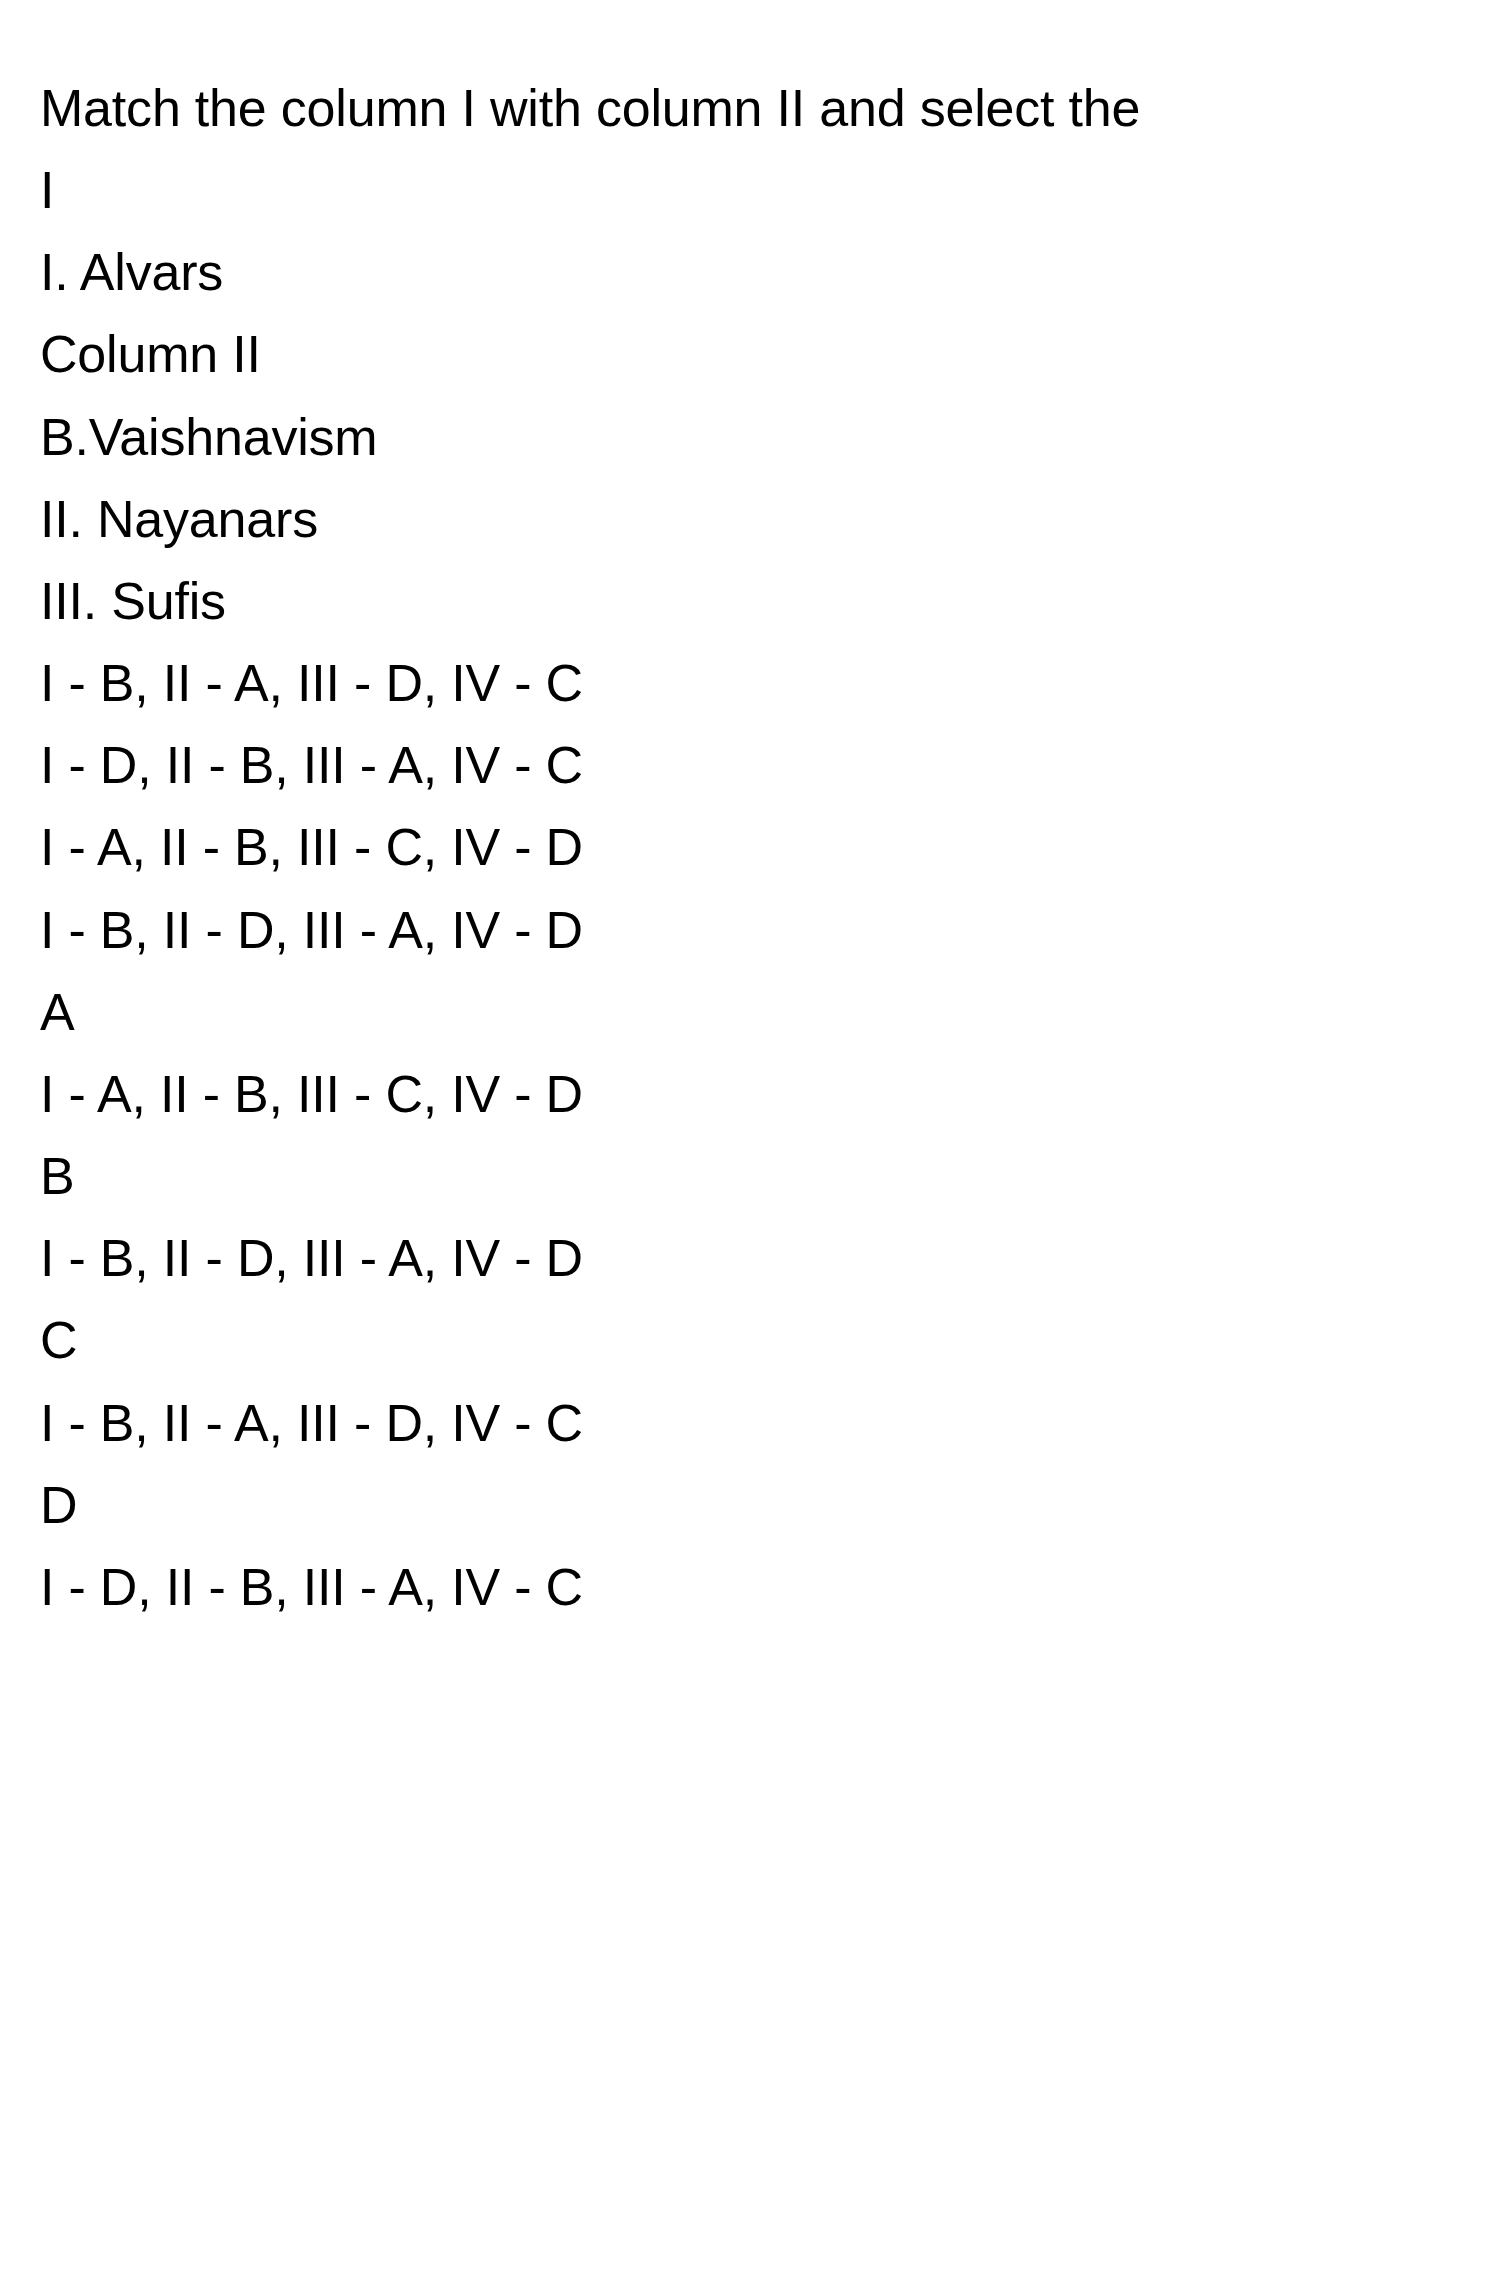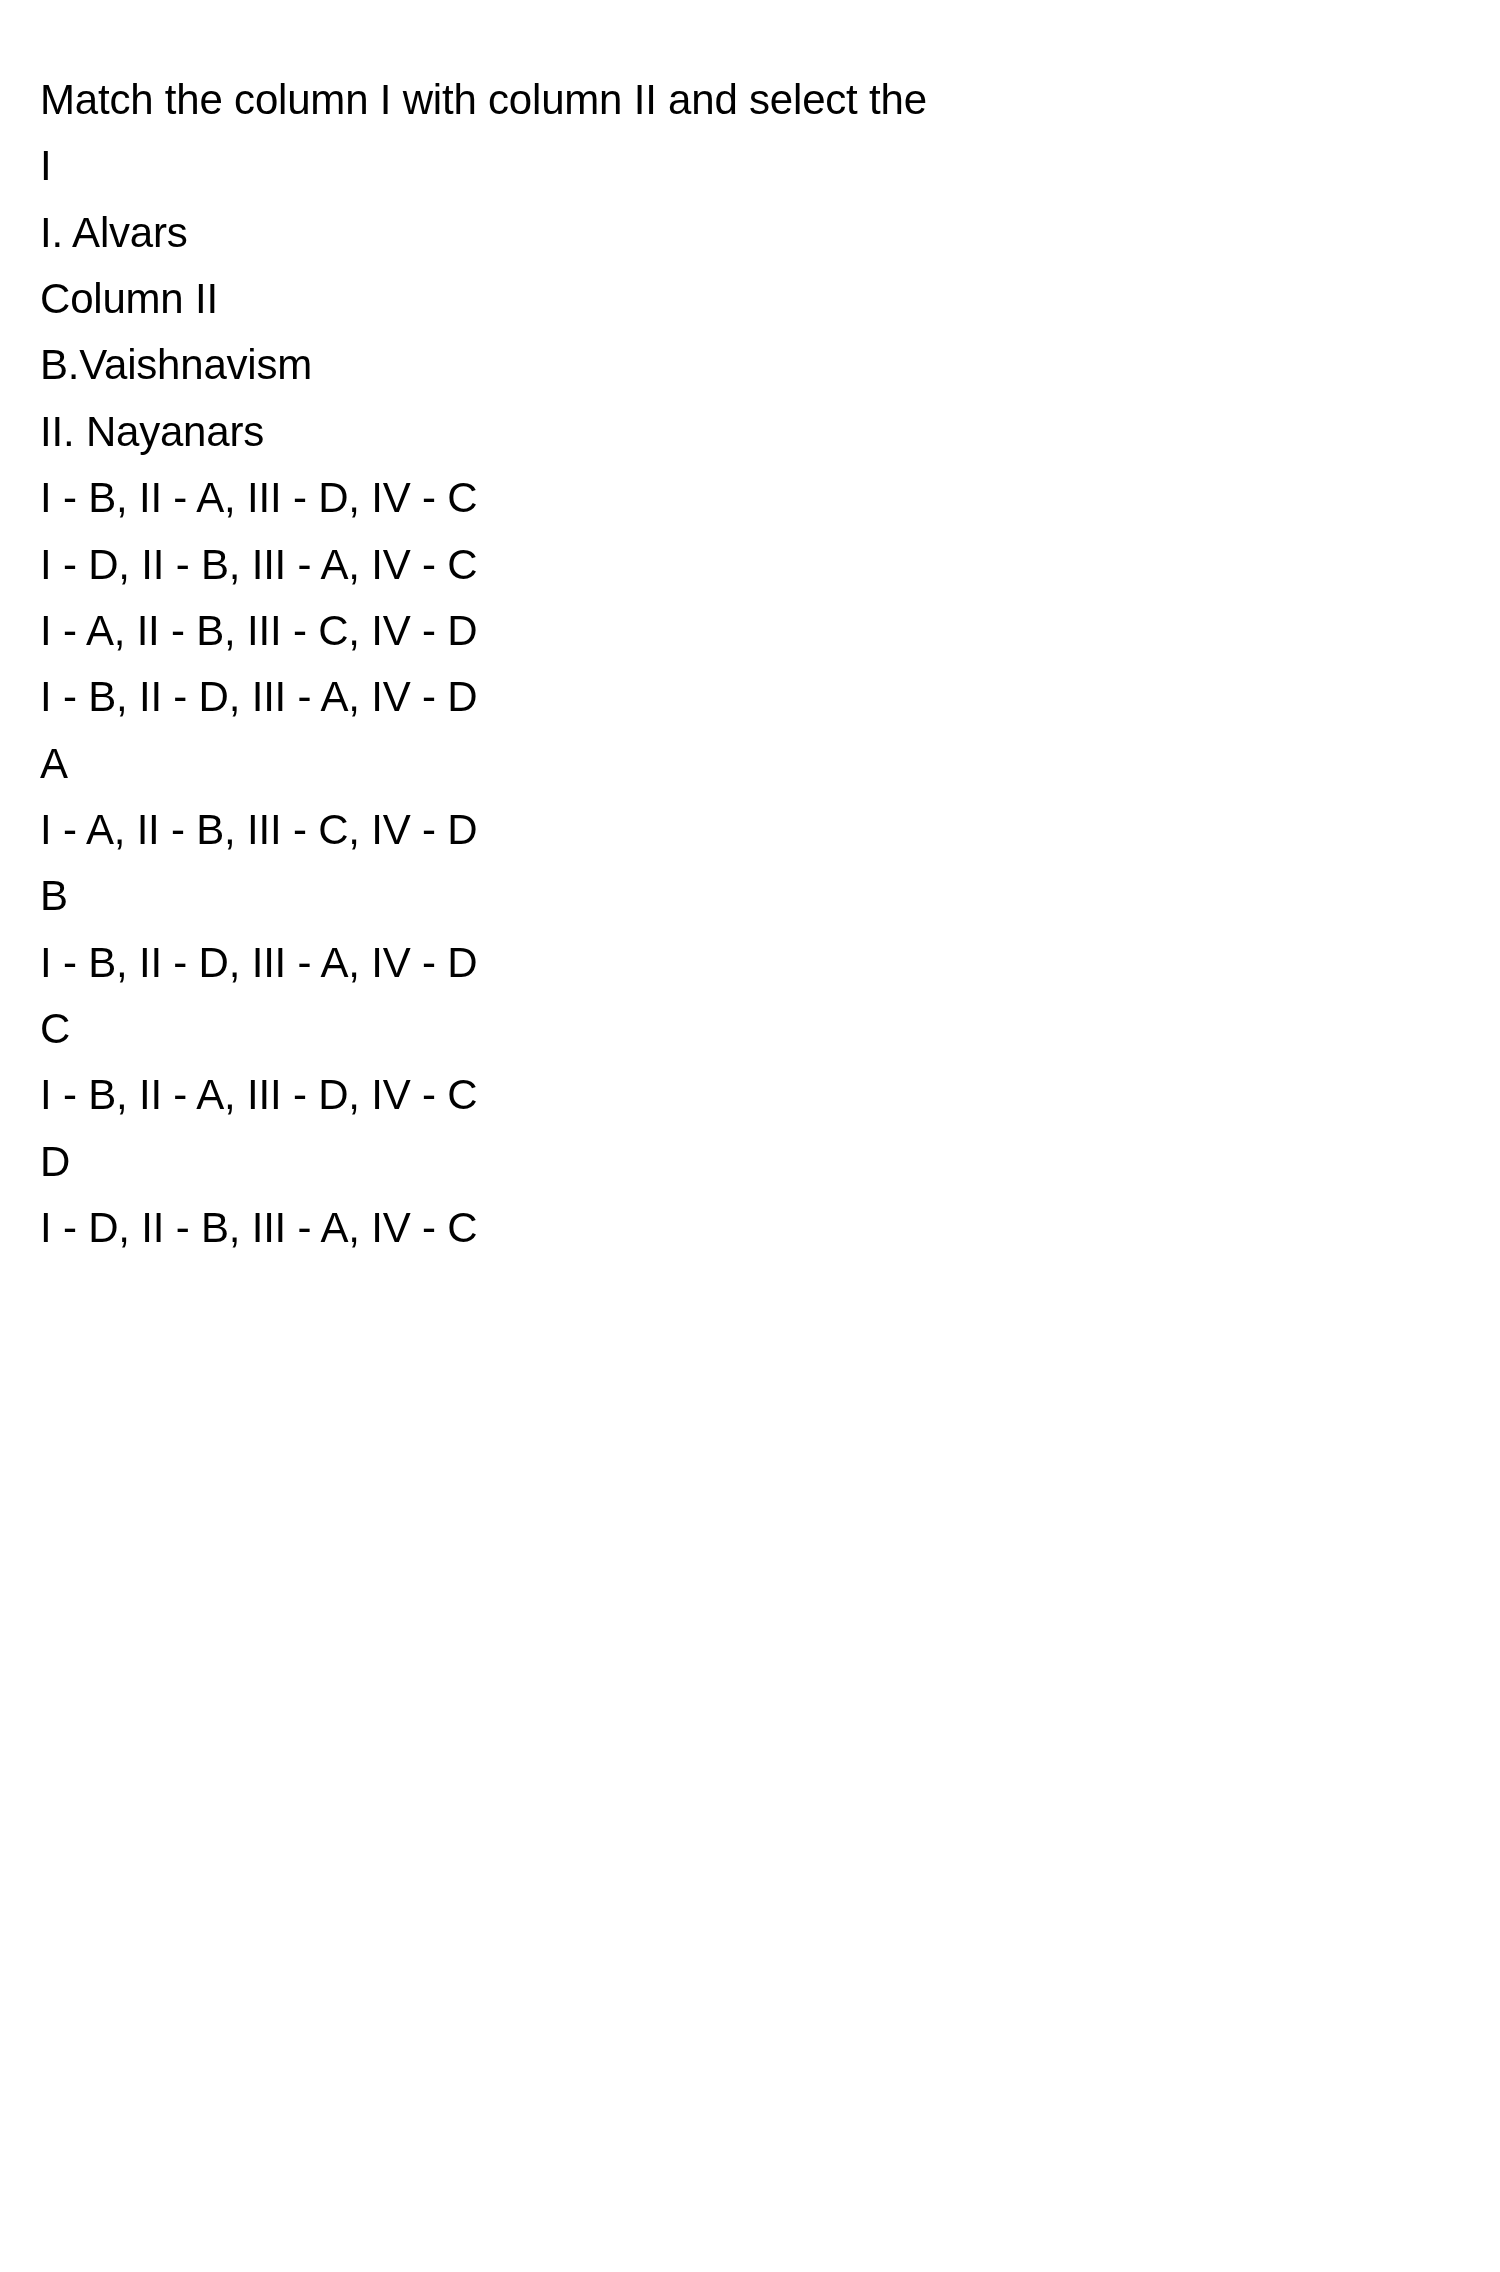--- a/index.html
+++ b/index.html
@@ -9,39 +9,40 @@
     }
     body {
       font-family: -apple-system, BlinkMacSystemFont, "Helvetica Neue", Helvetica, Arial, sans-serif;
       background: #ffffff;
       color: #000000;
       width: 1500px;
       min-height: 2272px;
       padding: 67px 40px 40px 40px;
     }
     .content {
-      font-size: 42px;
+      font-size: 52px;
       line-height: 1.58;
       letter-spacing: -0.2px;
     }
     .line {
       display: block;
     }
   </style>
 </head>
 <body>
 
 <div class="content">
   <span class="line">Match the column I with column II and select the</span>
   <span class="line">I</span>
   <span class="line">I. Alvars</span>
 
   <span class="line">Column II</span>
   <span class="line">B.Vaishnavism</span>
   <span class="line">II. Nayanars</span>
+  <span class="line">III. Sufis</span>
 
   <span class="line">I - B, II - A, III - D, IV - C</span>
   <span class="line">I - D, II - B, III - A, IV - C</span>
   <span class="line">I - A, II - B, III - C, IV - D</span>
   <span class="line">I - B, II - D, III - A, IV - D</span>
 
   <span class="line">A</span>
   <span class="line">I - A, II - B, III - C, IV - D</span>
 
   <span class="line">B</span>

